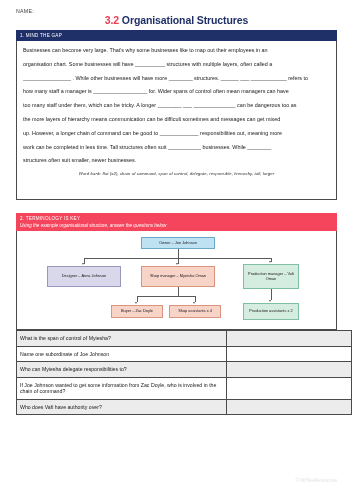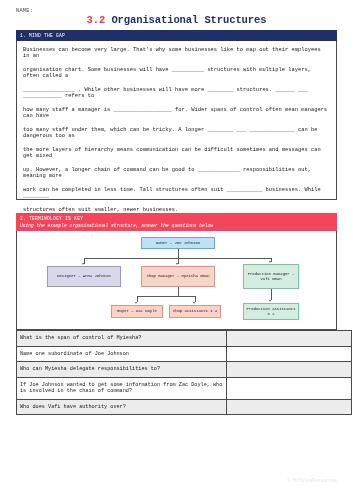--- a/index.html
+++ b/index.html
@@ -12,21 +12,20 @@
     height: 500px;
     position: relative;
     font-family: "Liberation Sans", sans-serif;
     color: #231f20;
     overflow: hidden;
   }
   .page {
     position: absolute;
     inset: 0;
     padding: 0;
-    font-family: Liberation Mono, monospace;
   }
 
   
   .name-line {
     position: absolute;
     left: 16px;
     top: 8px;
     font-size: 5.2px;
     letter-spacing: 0.3px;
     color: #3b3b3b;

